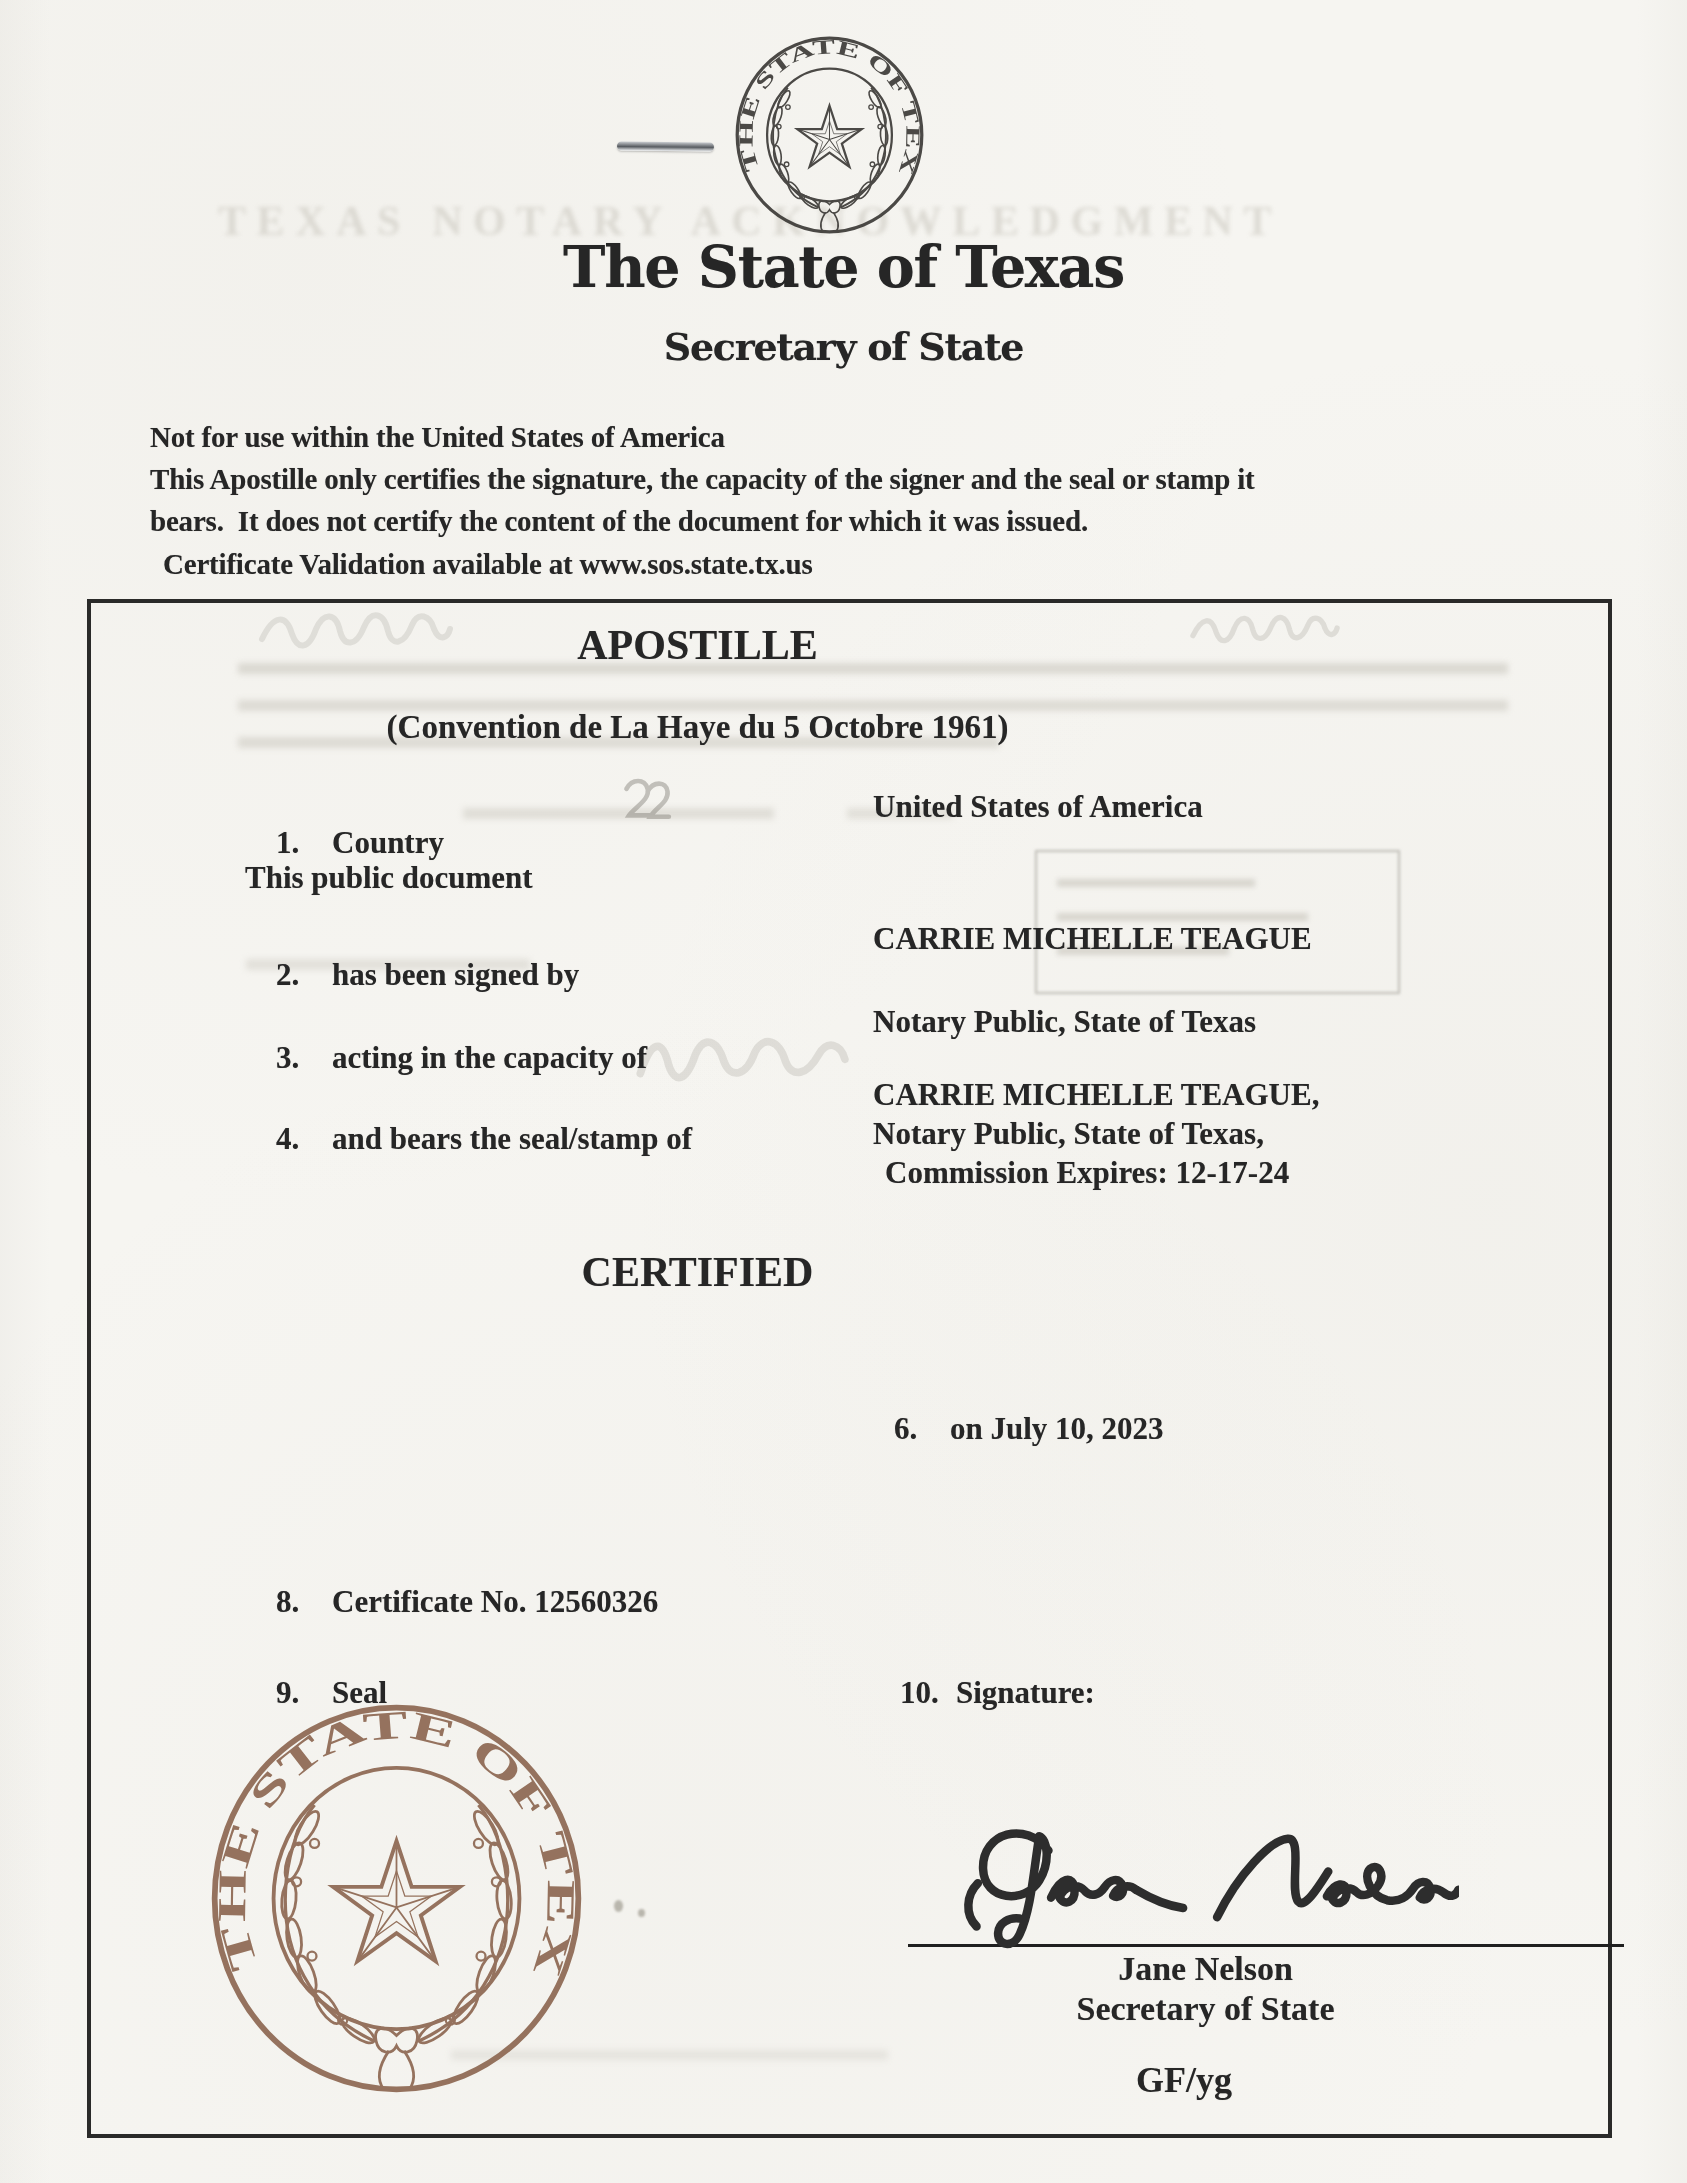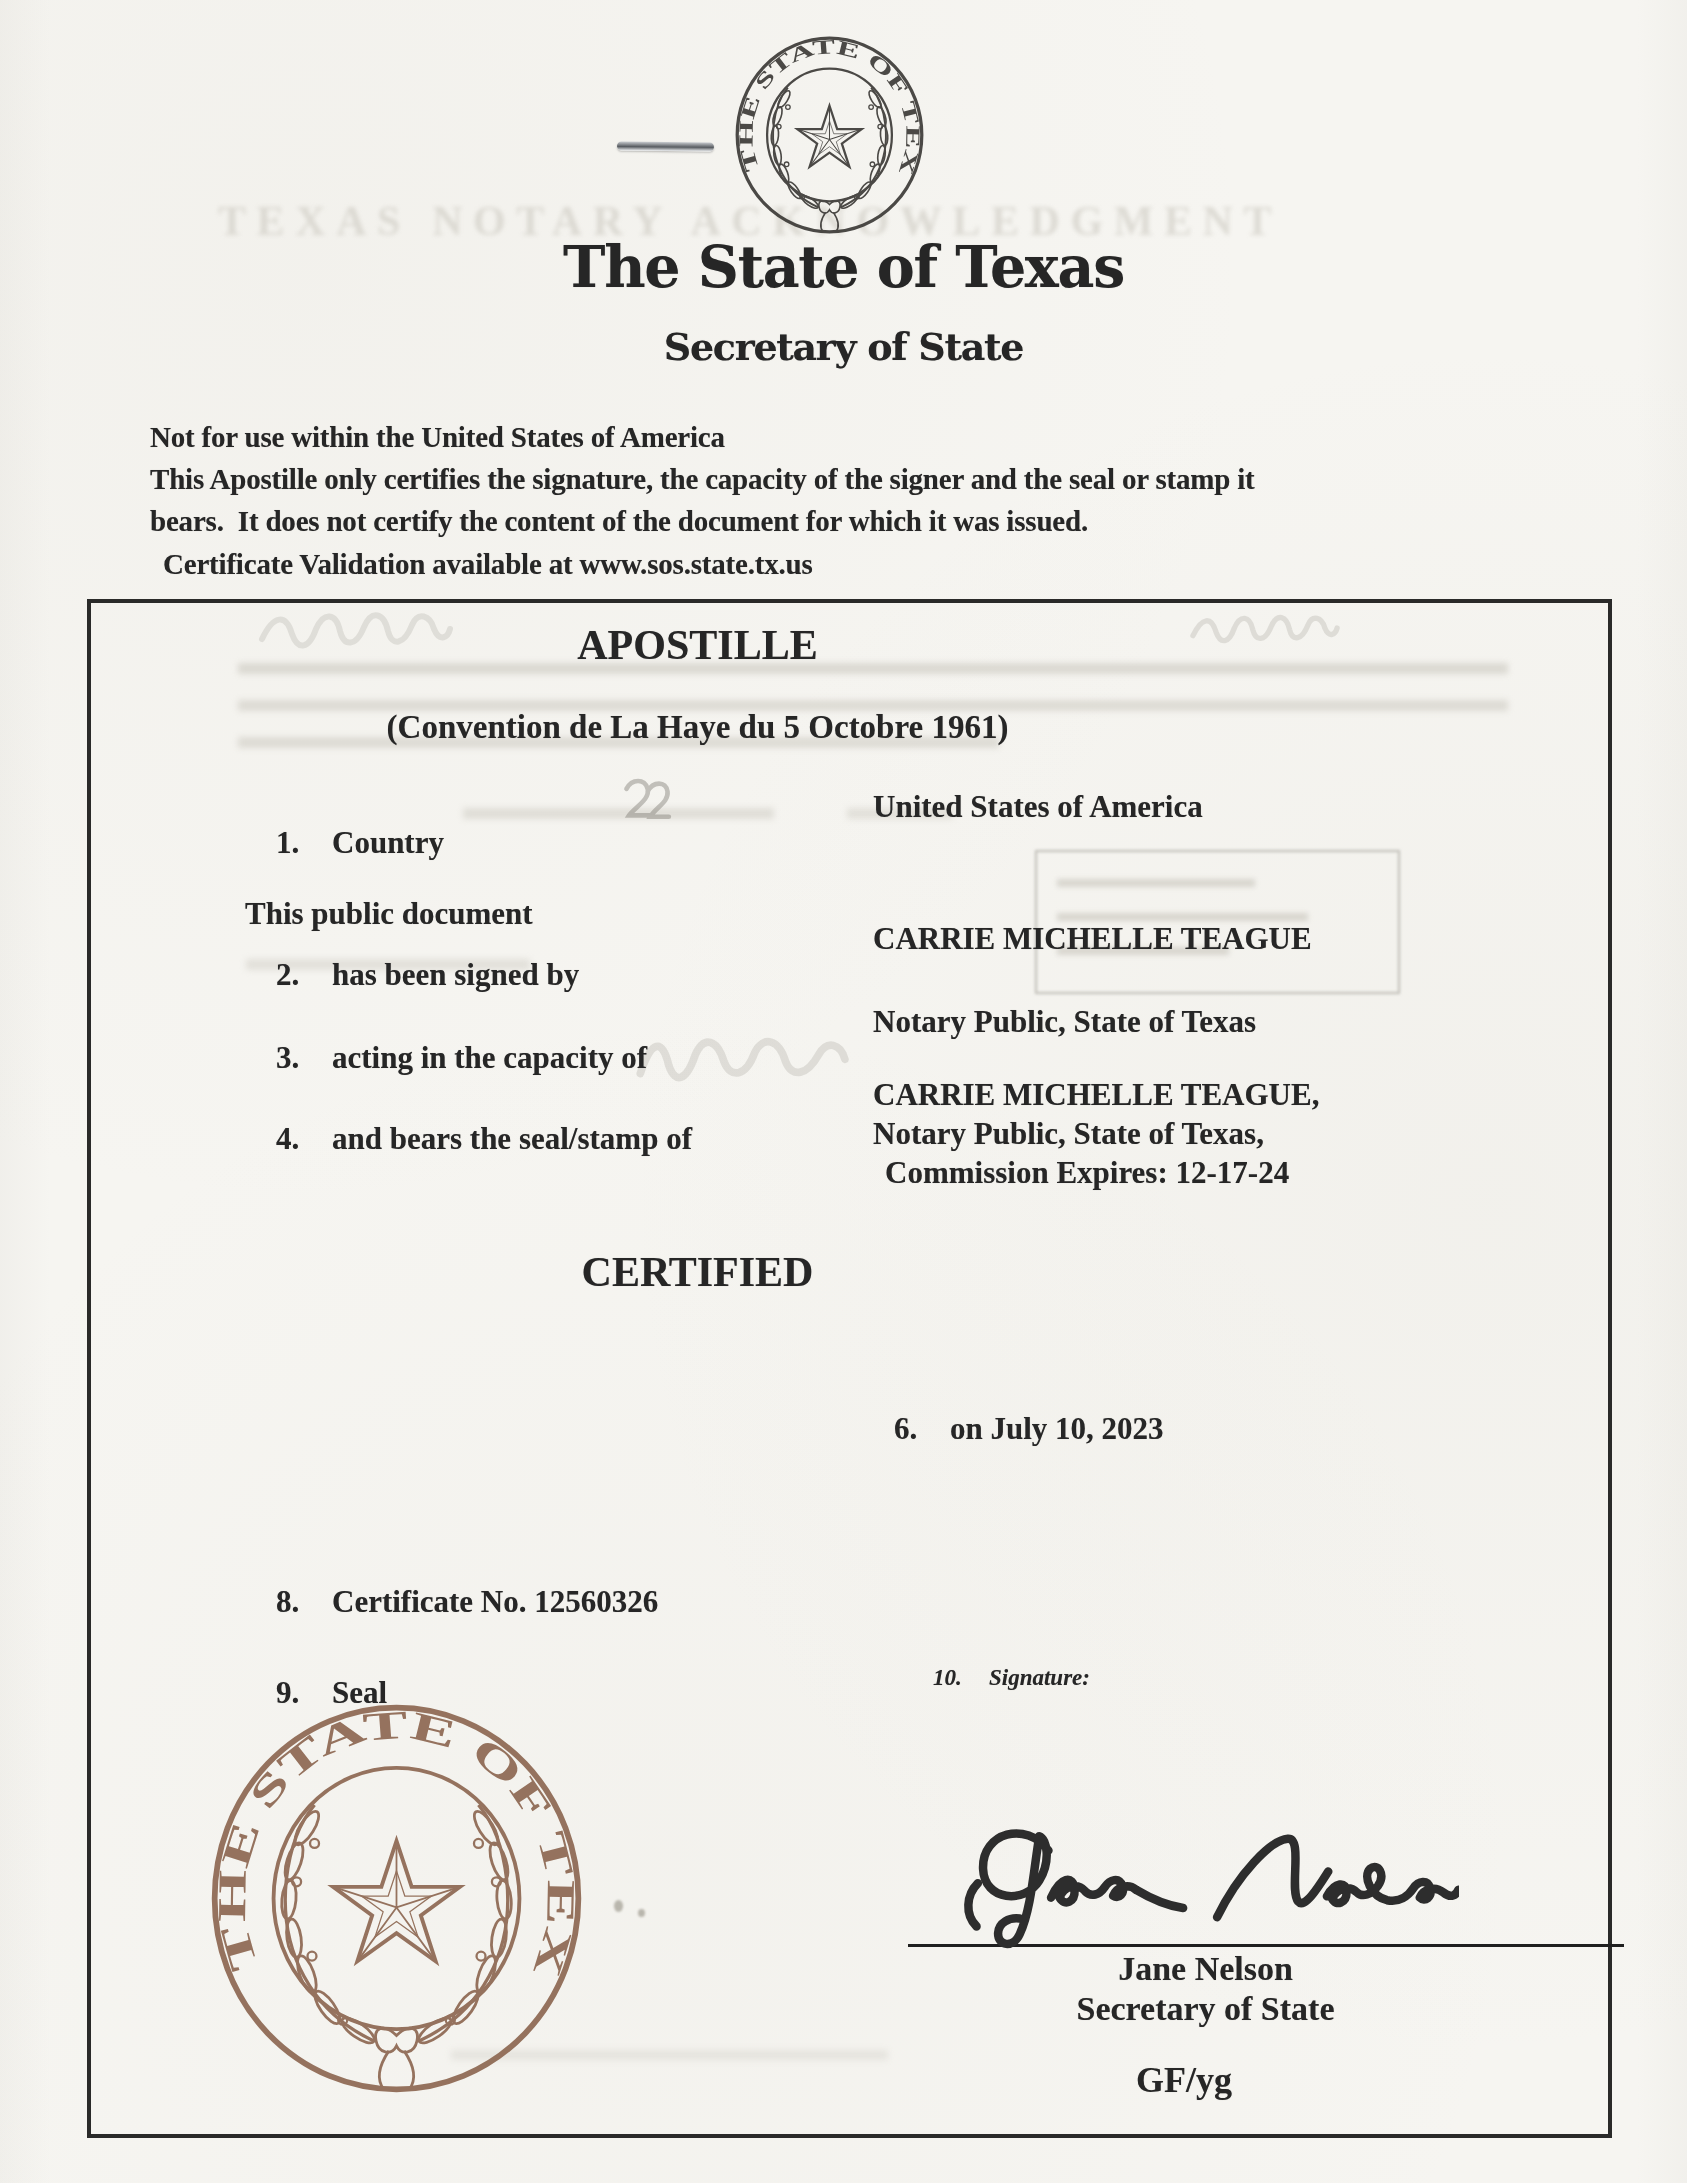--- a/index.html
+++ b/index.html
@@ -146,21 +146,21 @@
   <div class="ghost" style="left:638px;top:1909px;width:6.6px;height:8px;border-radius:50%;background:#b9b6ad;filter:blur(1.3px);"></div>
 
   <div class="txt center" style="top:621px;font-size:42px;">APOSTILLE</div>
   <div class="txt center" style="top:709px;font-size:33px;">(Convention de La Haye du 5 Octobre 1961)</div>
 
   <div class="txt item" style="left:245px;top:789px;font-size:31px;">
     <span class="num">1.</span><span>Country</span>
   </div>
   <div class="txt value-col" style="top:789px;font-size:31px;">United States of America</div>
 
-  <div class="txt" style="left:245px;top:896px;font-size:31px;">This public document</div>
+  <div class="txt" style="left:245px;top:860px;font-size:31px;">This public document</div>
 
   <div class="txt item" style="left:245px;top:921px;font-size:31px;">
     <span class="num">2.</span><span>has been signed by</span>
   </div>
   <div class="txt value-col" style="top:921px;font-size:31px;">CARRIE MICHELLE TEAGUE</div>
 
   <div class="txt item" style="left:245px;top:1004px;font-size:31px;">
     <span class="num">3.</span><span>acting in the capacity of</span>
   </div>
   <div class="txt value-col" style="top:1004px;font-size:31px;">Notary Public, State of Texas</div>
@@ -176,21 +176,21 @@
 
   <div class="txt item" style="left:863px;top:1375px;font-size:31px;">
     <span class="num">6.</span><span>on July 10, 2023</span>
   </div>
   <div class="txt item" style="left:245px;top:1548px;font-size:31px;">
     <span class="num">8.</span><span>Certificate No. 12560326</span>
   </div>
   <div class="txt item" style="left:245px;top:1639px;font-size:31px;">
     <span class="num">9.</span><span>Seal</span>
   </div>
-  <div class="txt item" style="left:910px;top:1639px;font-size:23px;font-style:italic;">
+  <div class="txt item" style="left:869px;top:1639px;font-size:31px;">
     <span class="num">10.</span><span>Signature:</span>
   </div>
 
   <div class="sealwrap" style="left:196px;top:1700px;color:#8d6852;opacity:.92;">
     <svg width="401" height="397" viewBox="0 0 300 310">
       <ellipse cx="150" cy="155" rx="142" ry="149" fill="none" stroke="currentColor" stroke-width="4.5"></ellipse>
       <ellipse cx="150" cy="155" rx="96" ry="102" fill="none" stroke="currentColor" stroke-width="3"></ellipse>
       <path id="ringB" d="M 48,218 A 118,125 0 1 1 252,218" fill="none" stroke="none"></path>
       <text font-family="Liberation Serif, serif" font-size="31" font-weight="bold" fill="currentColor">
         <textPath href="#ringB" startOffset="12" textLength="560" lengthAdjust="spacingAndGlyphs">THE STATE OF TEXAS</textPath>

